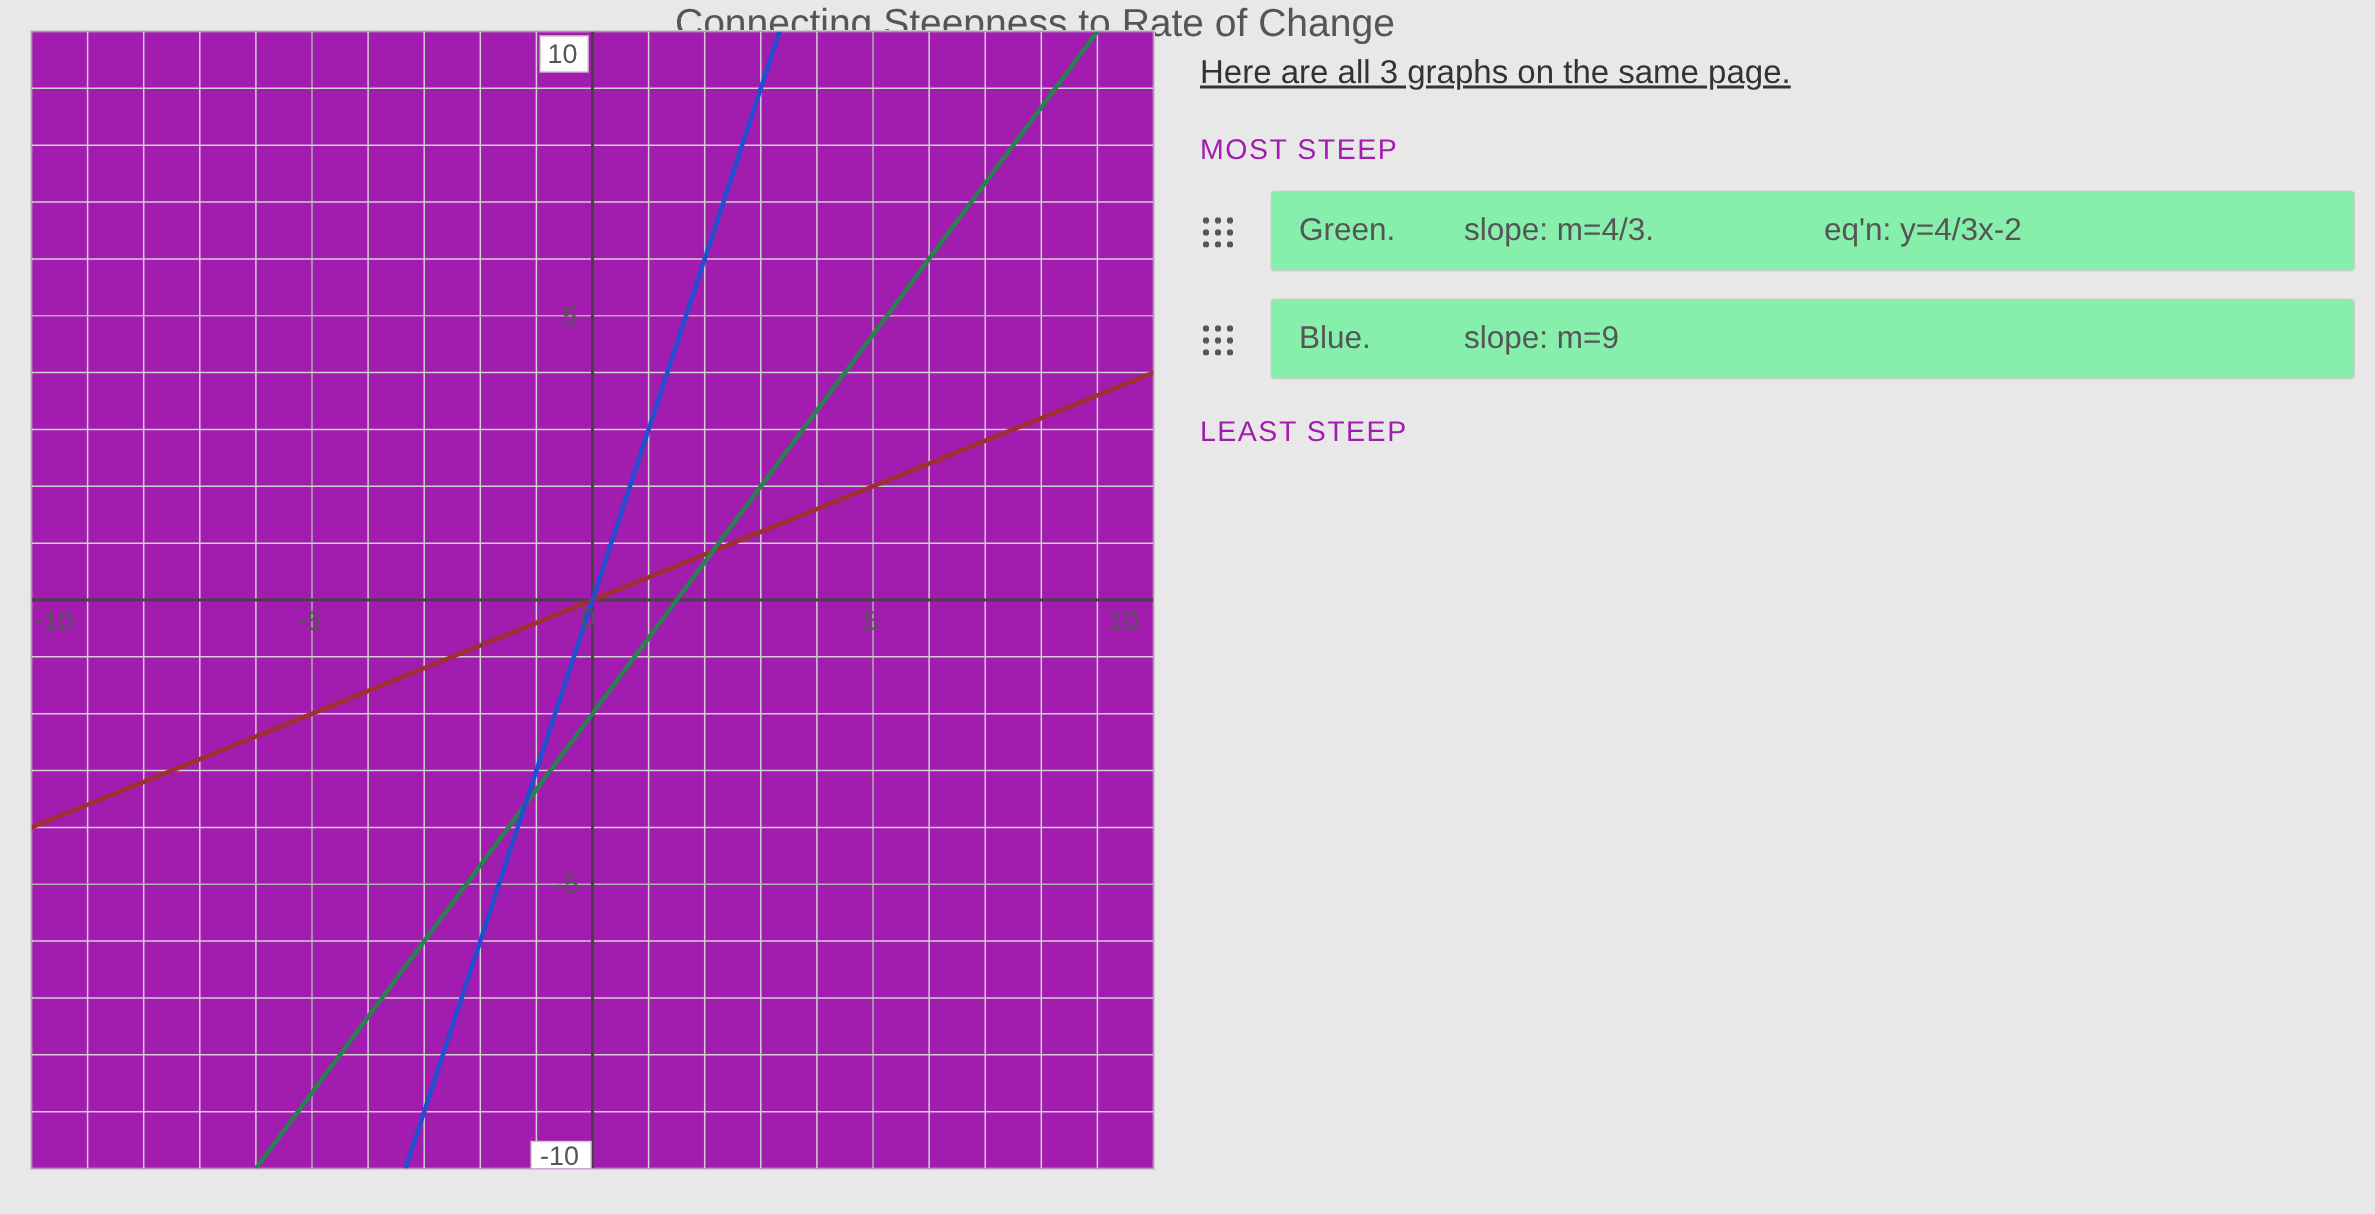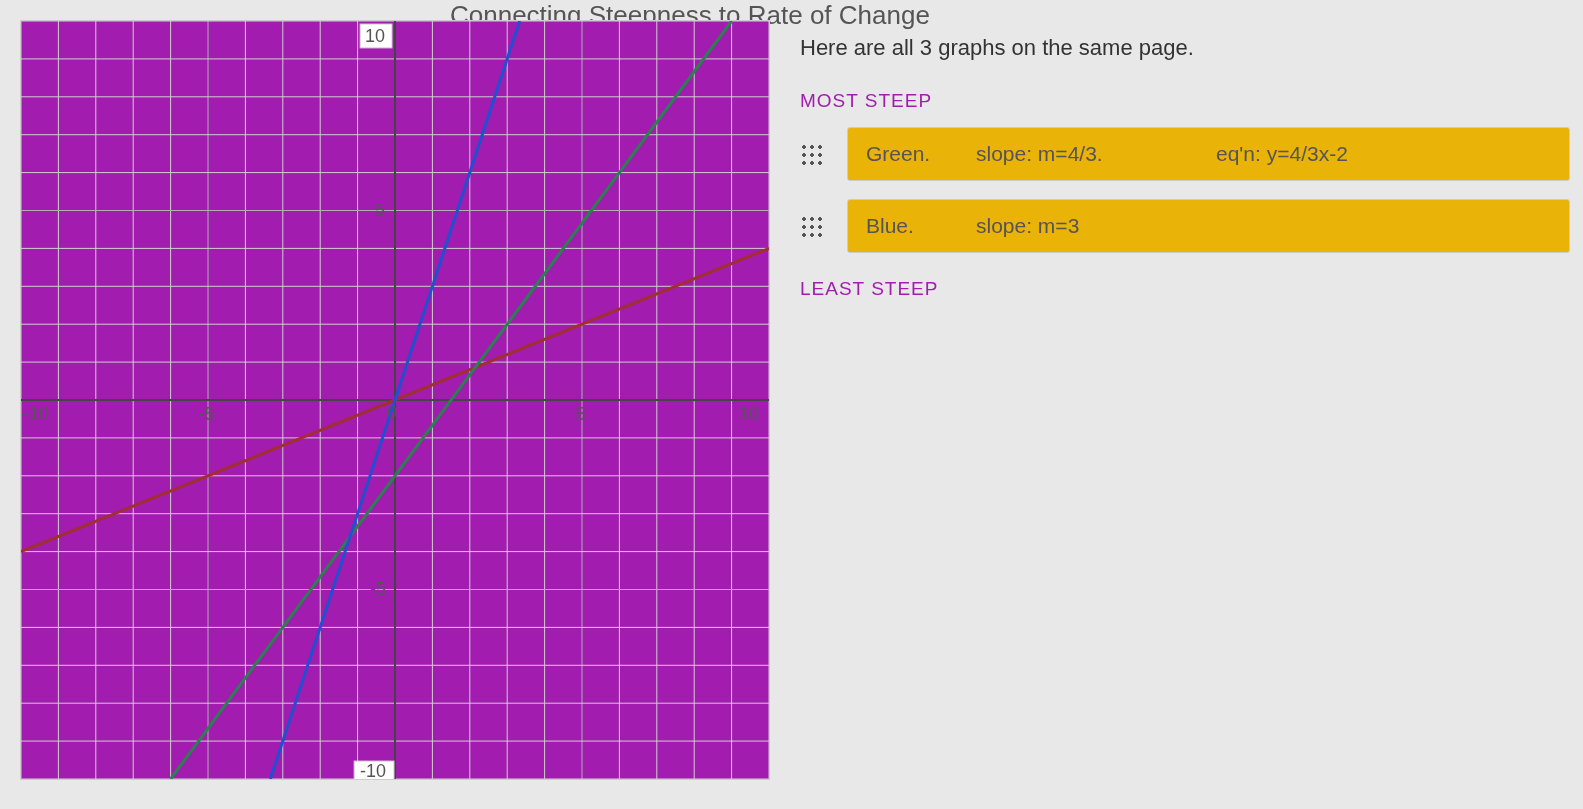--- a/index.html
+++ b/index.html
@@ -67,20 +67,21 @@
     .right-panel {
       width: 780px;
       padding-top: 10px;
       padding-left: 10px;
     }
     .intro-text {
       font-size: 22px;
       color: #333;
       line-height: 1.6;
       margin-bottom: 20px;
+      text-decoration: underline;
     }
     .intro-text p {
       margin-bottom: 20px;
     }
     .label-most, .label-least {
       font-size: 19px;
       color: #a21caf;
       letter-spacing: 1px;
       margin: 25px 0 15px 0;
     }
@@ -101,21 +102,21 @@
       content: '';
       position: absolute;
       width: 100%;
       height: 100%;
       background-image: radial-gradient(circle, #555 2px, transparent 2px);
       background-size: 8px 8px;
       background-position: 0 0;
     }
     .drag-box {
       flex: 1;
-      background: #eab308;
+      background: #86efac;
       border: 1px solid #ccc;
       border-radius: 3px;
       padding: 14px 18px;
       font-size: 21px;
       color: #555;
       display: flex;
       gap: 30px;
     }
     .col-color { width: 80px; }
     .col-slope { width: 210px; }
@@ -213,20 +214,20 @@
         <span class="col-color">Green.</span>
         <span class="col-slope">slope: m=4/3.</span>
         <span class="col-eqn">eq'n: y=4/3x-2</span>
       </div>
     </div>
 
     <div class="drag-item">
       <div class="drag-handle"></div>
       <div class="drag-box">
         <span class="col-color">Blue.</span>
-        <span class="col-slope">slope: m=3</span>
+        <span class="col-slope">slope: m=9</span>
       </div>
     </div>
 
 
     <div class="label-least">LEAST STEEP</div>
   </div>
 </div>
 
 </body></html>

